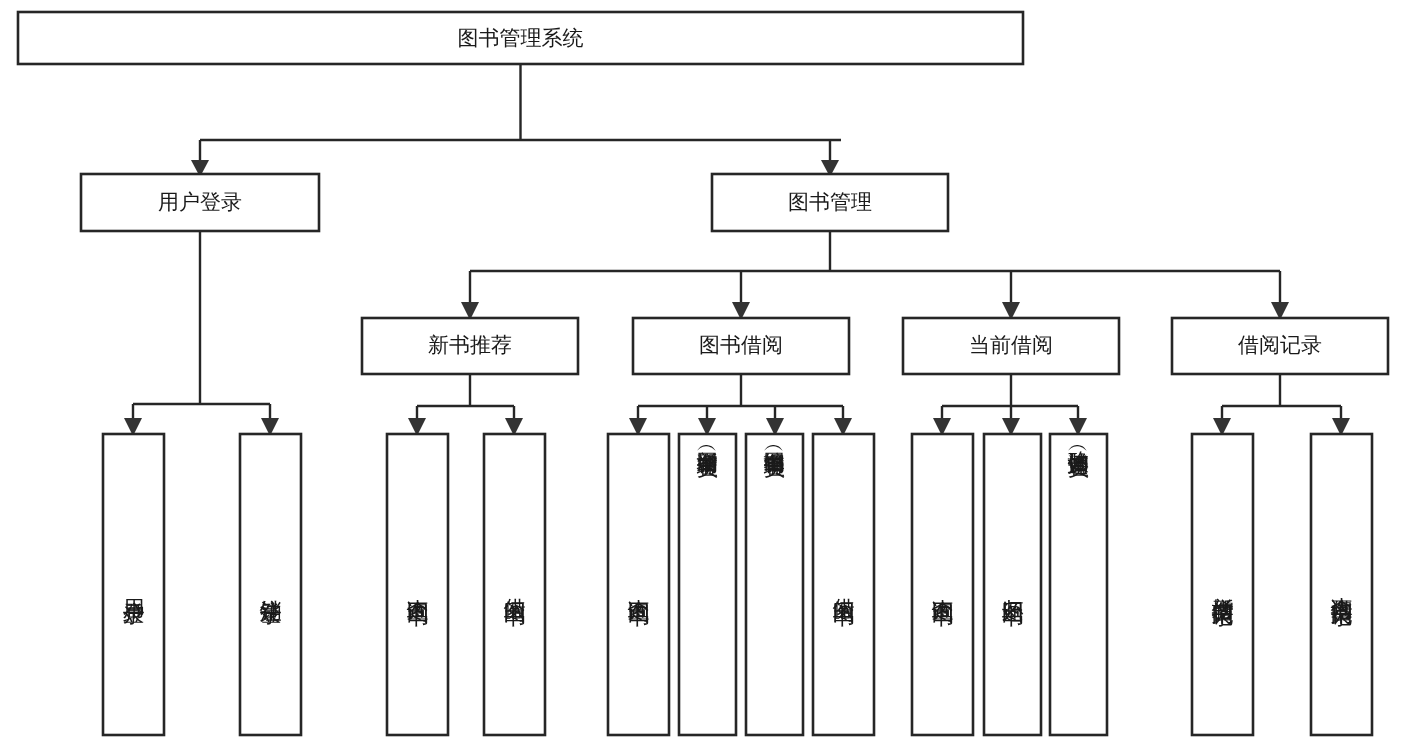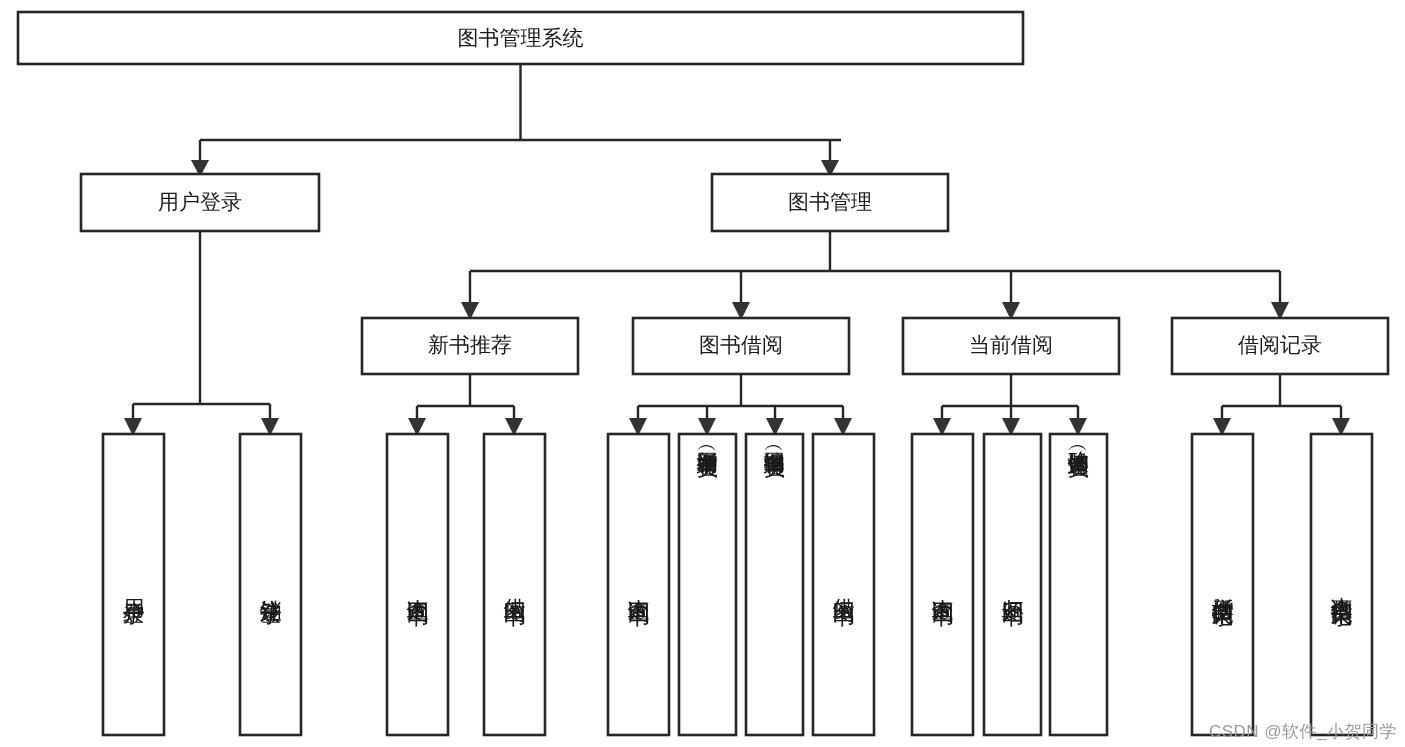--- a/index.html
+++ b/index.html
@@ -211,15 +211,14 @@
   <div class="vlabel-wrap" style="left:1050px; top:434px; width:57px; height:301px; align-items:flex-start;">
     <span class="vlabel-text" style="font-size:21px; letter-spacing:1px;">确认归还（管理员）</span>
   </div>
   <div class="vlabel-wrap" style="left:1192px; top:434px; width:61px; height:301px;">
     <span class="vlabel-text">新增借阅记录</span>
   </div>
   <div class="vlabel-wrap" style="left:1311px; top:434px; width:61px; height:301px;">
     <span class="vlabel-text">查询借阅记录</span>
   </div>
 
-  <div class="watermark">CSDN @软件_小贺同学</div>
 
 </div>
 
 </body></html>

